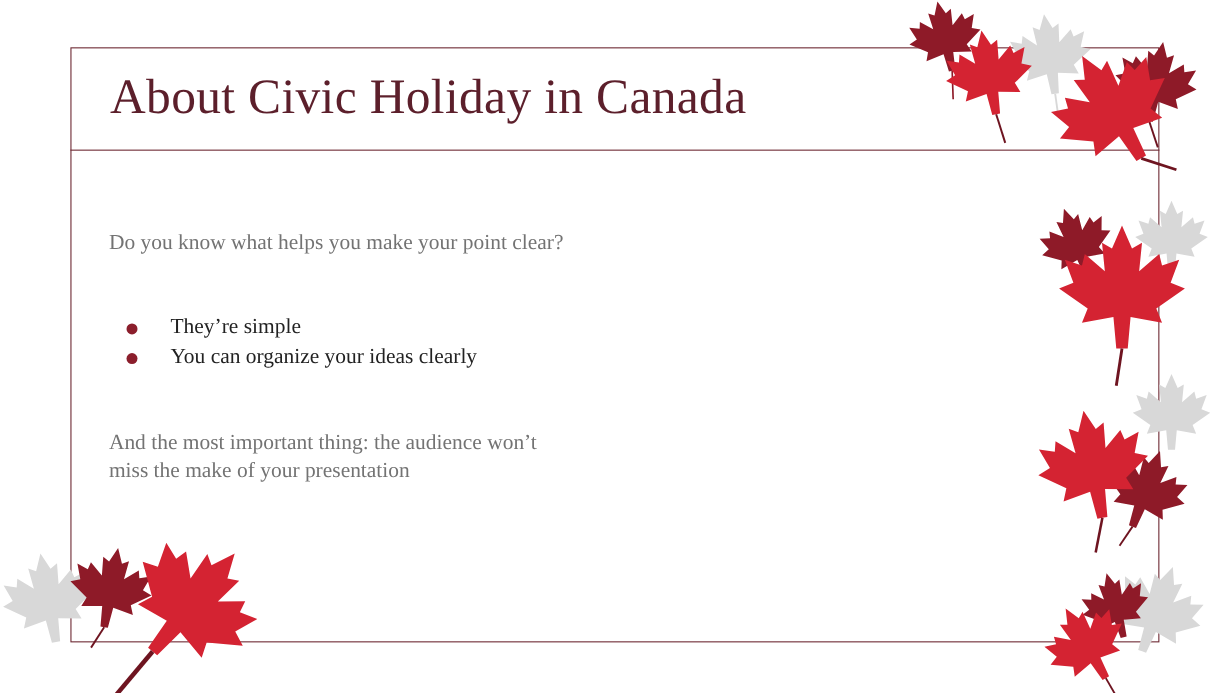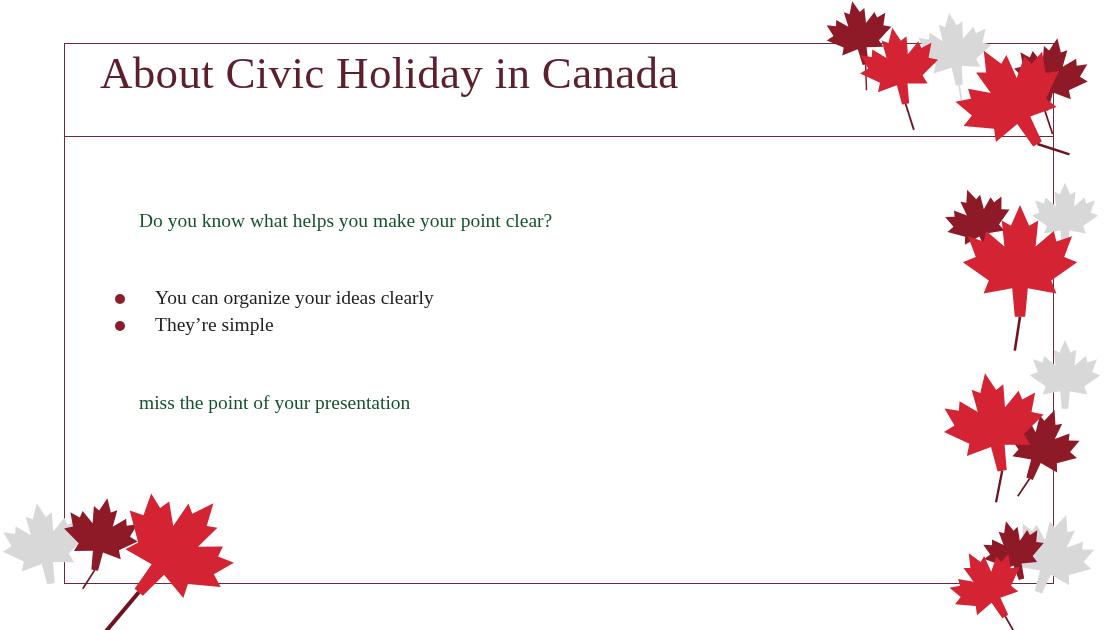--- a/index.html
+++ b/index.html
@@ -1,22 +1,22 @@
 <!DOCTYPE html>
 <html><head>
 <meta charset="utf-8">
 <style>
   html,body{margin:0;padding:0;}
   body{width:1120px;height:630px;background:#ffffff;position:relative;overflow:hidden;
        font-family:"DejaVu Serif","Liberation Serif",serif;}
   .frame{position:absolute;left:64px;top:43px;width:990px;height:541px;border:1.5px solid #6e2a34;box-sizing:border-box;}
   .divider{position:absolute;left:64px;top:136px;width:990px;height:0;border-top:1.5px solid #6e2a34;}
-  .title{position:absolute;left:100px;top:47px;font-family:"Liberation Serif","DejaVu Serif",serif;
+  .title{position:absolute;left:100px;top:62px;font-family:"Liberation Serif","DejaVu Serif",serif;
          font-size:45px;color:#5c1f2b;letter-spacing:0.3px;white-space:nowrap;}
-  .body-text{position:absolute;left:99px;color:#14532d;font-family:"Liberation Serif",serif;font-size:19.5px;line-height:26px;margin-left:40px;}
+  .body-text{position:absolute;left:99px;color:#737373;font-family:"Liberation Serif",serif;font-size:19.5px;line-height:26px;}
   .intro{top:208px;}
   .outro{top:390px;}
   .bullets{position:absolute;left:99px;top:285px;margin:0;padding:0;list-style:none;
            font-family:"Liberation Serif",serif;font-size:19.5px;line-height:26.5px;color:#222;}
   .bullets li{position:relative;padding-left:56px;}
   .bullets .dot{position:absolute;left:16px;top:9px;width:10px;height:10px;border-radius:50%;background:#8b1e2c;}
   .leaf{position:absolute;}
 </style>
 </head>
 <body>
@@ -30,26 +30,27 @@
 <div class="frame"></div>
 <div class="divider"></div>
 
 <div class="title">About Civic Holiday in Canada</div>
 
 <div class="body-text intro">
   <div>Do you know what helps you make your point clear?</div>
 </div>
 
 <ul class="bullets">
+  <li><span class="dot"></span><span>They’re simple</span></li>
   <li><span class="dot"></span><span>You can organize your ideas clearly</span></li>
-  <li><span class="dot"></span><span>They’re simple</span></li>
 </ul>
 
 <div class="body-text outro">
-  <div>miss the point of your presentation</div>
+  <div>And the most important thing: the audience won’t</div>
+  <div>miss the make of your presentation</div>
 </div>
 
 <svg class="leaf" style="left:820px;top:0;" width="300" height="190" viewBox="0 0 300 190">
   <g transform="translate(135,55) rotate(-8) scale(0.85)">
       <use href="#maple" fill="#d8d8d8"></use>
       <line x1="0" y1="36" x2="0" y2="60" stroke="#d8d8d8" stroke-width="2"></line>
     </g>
   <g transform="translate(40,38) rotate(-12) scale(0.75)">
       <use href="#maple" fill="#8e1a28"></use>
       <line x1="0" y1="36" x2="-6" y2="70" stroke="#8e1a28" stroke-width="2"></line>

